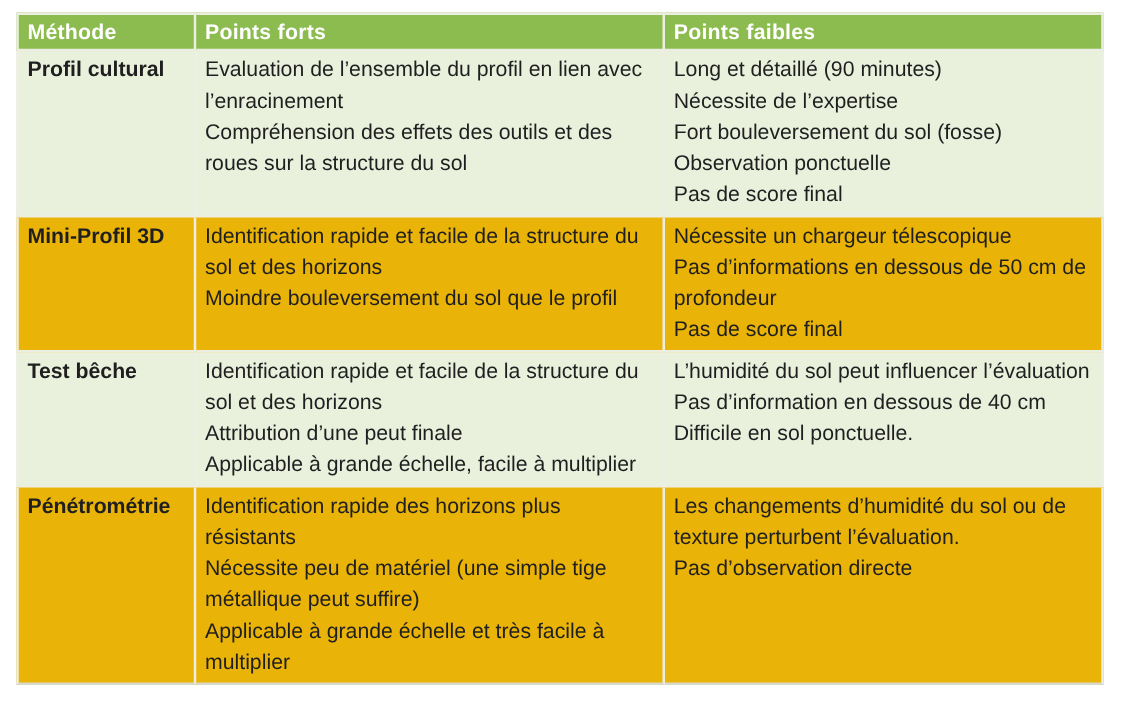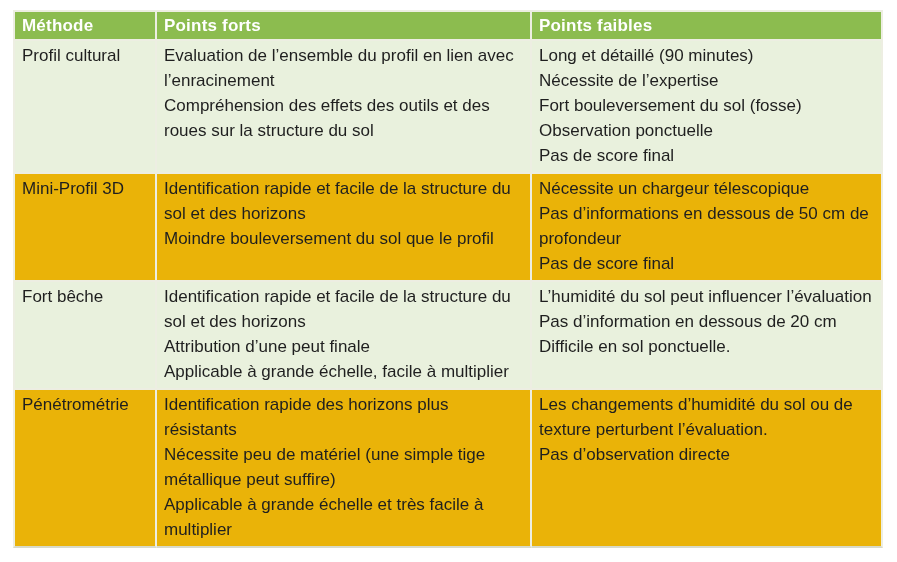--- a/index.html
+++ b/index.html
@@ -58,21 +58,21 @@
     letter-spacing: 0.2px;
   }
   td {
     color: var(--text);
     font-size: 17px;
     line-height: 25px;
     padding: 2px 8px 4px 7px;
     background: #eab308;
   }
   tbody tr:nth-child(odd) td { background: var(--alt-row); }
-  td.method-cell { font-weight: normal; }
+  td.method-cell { font-weight: bold; }
 </style>
 </head>
 <body>
 
 <div class="page">
   <table class="methods">
     <colgroup>
       <col class="c1">
         <col class="c2">
         <col class="c3">
@@ -105,29 +105,29 @@
             <div>Identification rapide et facile de la structure du sol et des horizons</div>
             <div>Moindre bouleversement du sol que le profil</div>
           </td>
           <td>
             <div>Nécessite un chargeur télescopique</div>
             <div>Pas d’informations en dessous de 50 cm de profondeur</div>
             <div>Pas de score final</div>
           </td>
         </tr>
         <tr>
-          <td class="method-cell">Fort bêche</td>
+          <td class="method-cell">Test bêche</td>
           <td>
             <div>Identification rapide et facile de la structure du sol et des horizons</div>
             <div>Attribution d’une peut finale</div>
             <div>Applicable à grande échelle, facile à multiplier</div>
           </td>
           <td>
             <div>L’humidité du sol peut influencer l’évaluation</div>
-            <div>Pas d’information en dessous de 20 cm</div>
+            <div>Pas d’information en dessous de 40 cm</div>
             <div>Difficile en sol ponctuelle.</div>
           </td>
         </tr>
         <tr>
           <td class="method-cell">Pénétrométrie</td>
           <td>
             <div>Identification rapide des horizons plus résistants</div>
             <div>Nécessite peu de matériel (une simple tige métallique peut suffire)</div>
             <div>Applicable à grande échelle et très facile à multiplier</div>
           </td>

